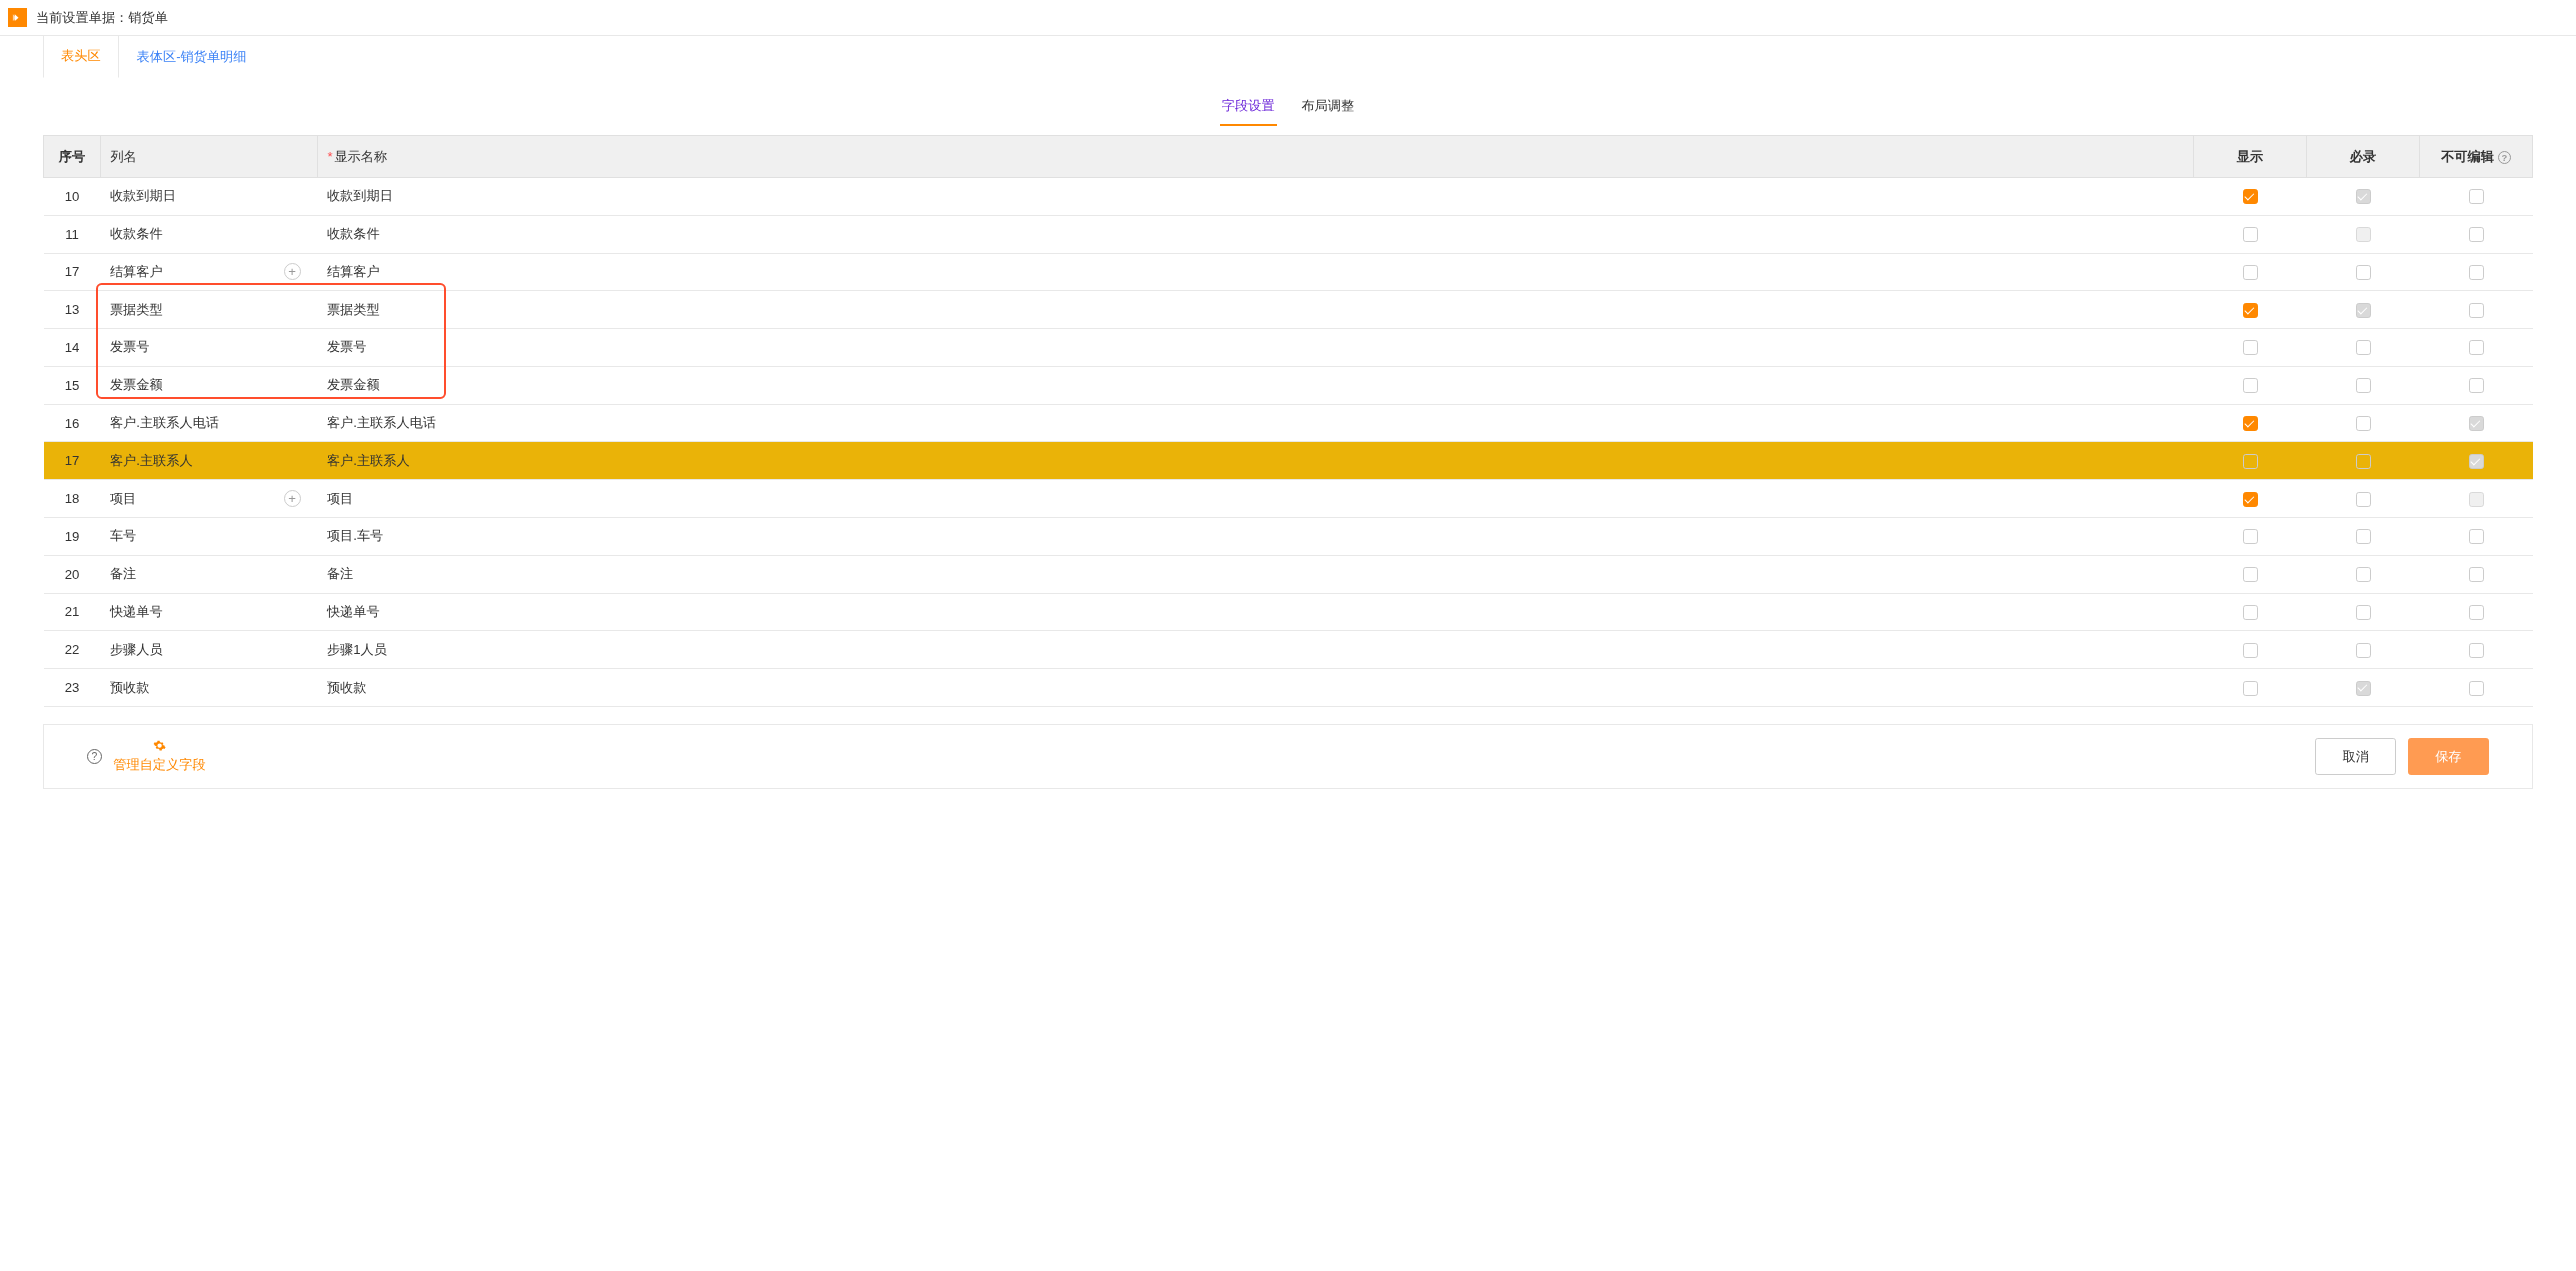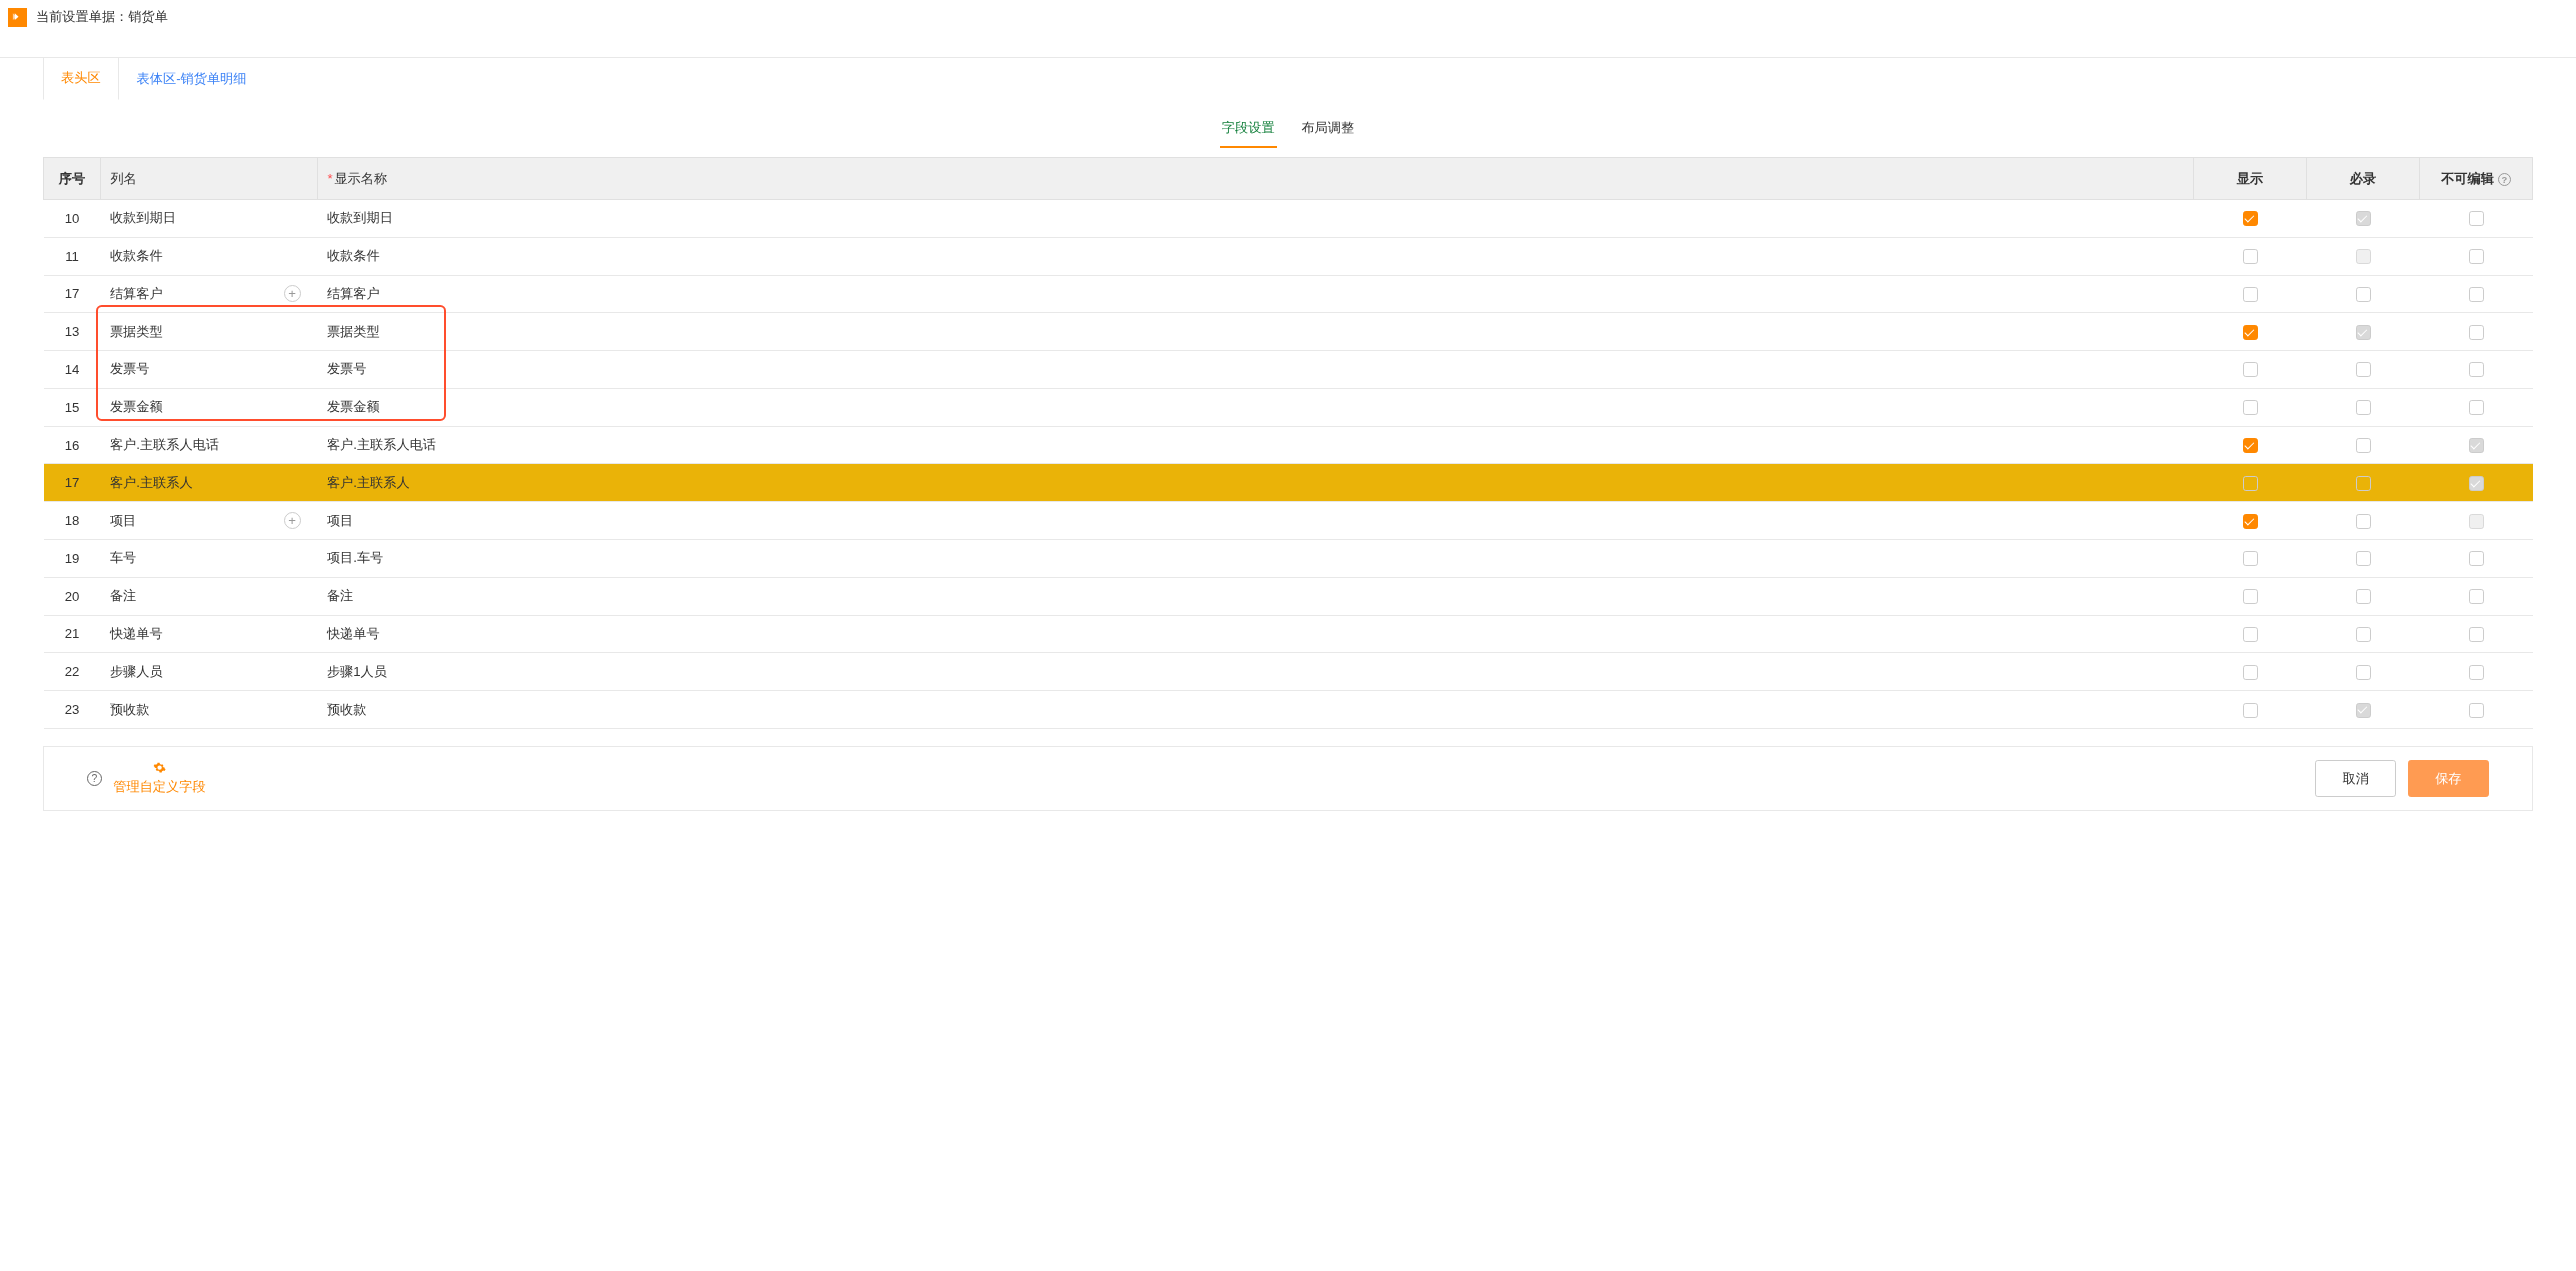--- a/index.html
+++ b/index.html
@@ -8,23 +8,24 @@
       padding: 0;
     }
     body {
       font-family: -apple-system, BlinkMacSystemFont, "PingFang SC", "Microsoft YaHei", sans-serif;
       font-size: 13.2px;
       color: #333;
       background: #fff;
     }
     .top-bar {
       display: flex;
+      align-items: center;
       padding: 7.6px 19px 7.6px 7.6px;
       border-bottom: 0.9px solid #e8e8e8;
-      height: 58px;
+      height: 36px;
     }
     .expand-btn {
       width: 19px;
       height: 19px;
       background: #ff8800;
       display: flex;
       align-items: center;
       justify-content: center;
       margin-right: 9.4px;
       cursor: pointer;
@@ -59,21 +60,21 @@
       gap: 23px;
       padding: 11.3px 0 0 0;
     }
     .sub-tab {
       padding: 7.6px 1.9px 9.4px 1.9px;
       cursor: pointer;
       color: #333;
       border-bottom: 2.8px solid transparent;
     }
     .sub-tab.active {
-      color: #15803d;
+      color: #6d28d9;
       border-bottom: 2.8px solid #ff8800;
     }
     .table-container {
       padding: 9.4px 43px 0 43px;
       position: relative;
     }
     table {
       width: 100%;
       border-collapse: collapse;
     }

